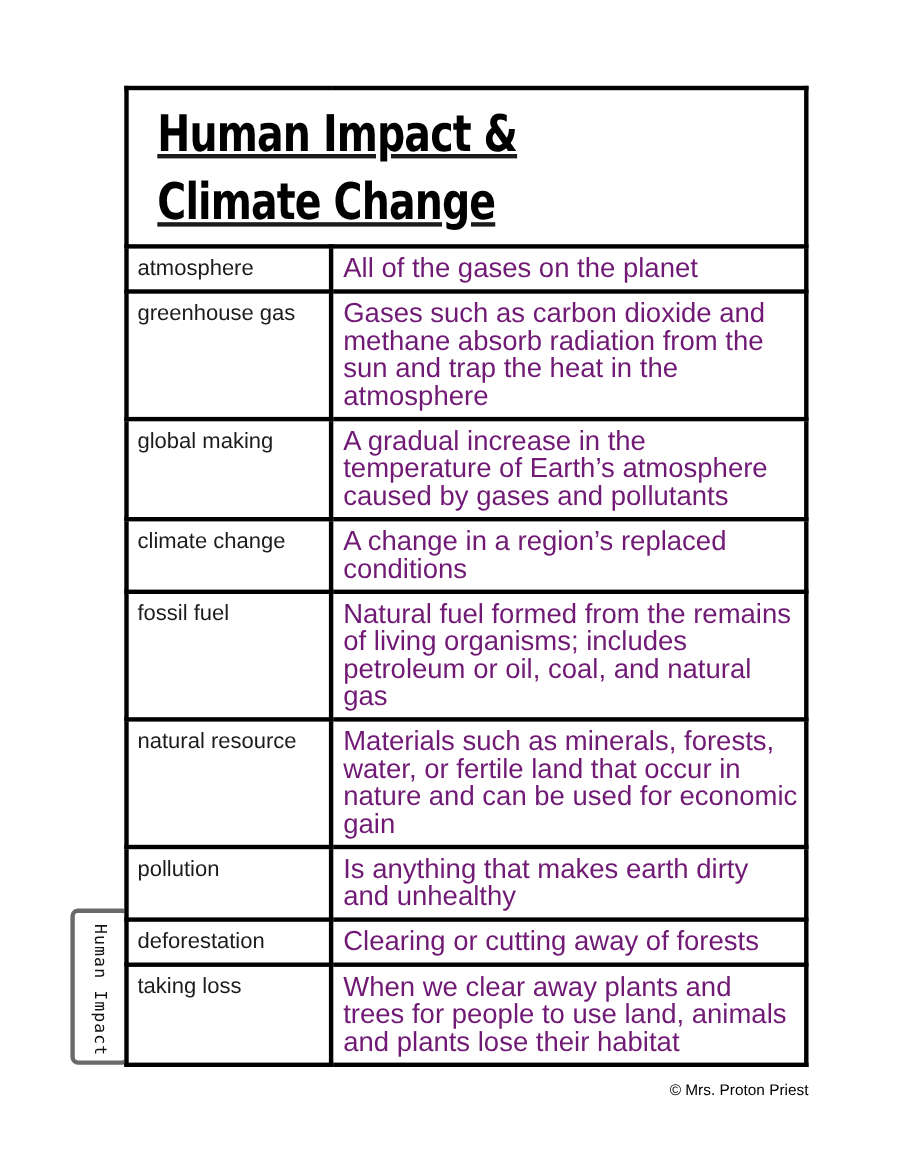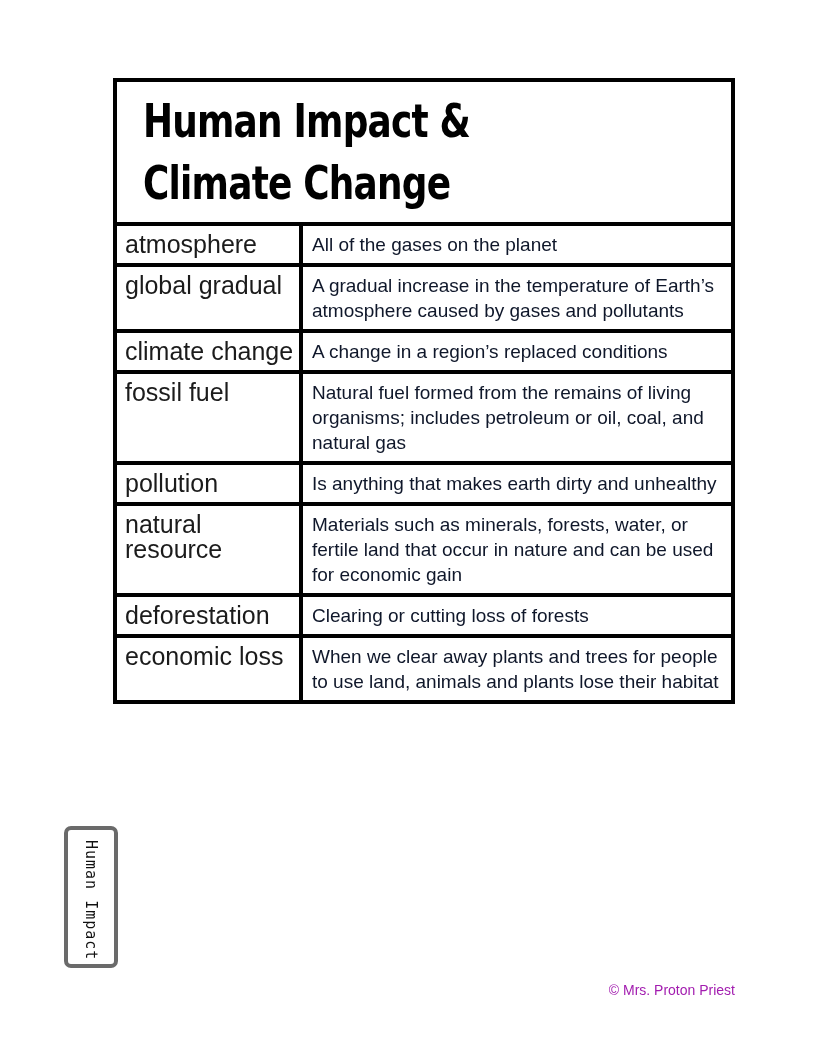--- a/index.html
+++ b/index.html
@@ -59,54 +59,55 @@
   }
   table.glossary td {
     border: 4px solid #000000;
     vertical-align: top;
     box-sizing: content-box;
   }
   td.title-cell {
     height: 104px;
     padding: 8px 10px 8px 26px;
     vertical-align: middle;
+    text-decoration: underline;
   }
   .title-line {
     font-family: "DejaVu Sans", sans-serif;
     font-weight: bold;
     font-size: 46px;
     line-height: 62px;
     letter-spacing: -1px;
     color: #000000;
     transform: scaleX(0.78);
     transform-origin: 0 50%;
     white-space: nowrap;
   }
   td.term-cell {
     width: 172px;
     padding: 6px 2px 6px 8px;
-    font-size: 25px;
+    font-size: 20px;
     line-height: 25px;
     color: #1b1b1b;
   }
   td.def-cell {
     width: 415px;
     padding: 6px 4px 6px 9px;
-    font-size: 19px;
+    font-size: 25px;
     line-height: 25px;
-    color: #0f172a;
+    color: #701a75;
   }
 
   
   .footer-credit {
     position: absolute;
     top: 982px;
     right: 81px;
     font-size: 14px;
-    color: #a21caf;
+    color: #000000;
     z-index: 1;
   }
 </style>
 </head>
 <body>
 
 <div class="side-tab">
   <div class="side-tab-label">Human Impact</div>
 </div>
 
@@ -117,44 +118,48 @@
         <td class="title-cell" colspan="2">
           <div class="title-line">Human Impact &amp;</div>
           <div class="title-line">Climate Change</div>
         </td>
       </tr>
       <tr>
         <td class="term-cell">atmosphere</td>
         <td class="def-cell">All of the gases on the planet</td>
       </tr>
       <tr>
-        <td class="term-cell">global gradual</td>
+        <td class="term-cell">greenhouse gas</td>
+        <td class="def-cell">Gases such as carbon dioxide and methane absorb radiation from the sun and trap the heat in the atmosphere</td>
+      </tr>
+      <tr>
+        <td class="term-cell">global making</td>
         <td class="def-cell">A gradual increase in the temperature of Earth’s atmosphere caused by gases and pollutants</td>
       </tr>
       <tr>
         <td class="term-cell">climate change</td>
         <td class="def-cell">A change in a region’s replaced conditions</td>
       </tr>
       <tr>
         <td class="term-cell">fossil fuel</td>
         <td class="def-cell">Natural fuel formed from the remains of living organisms; includes petroleum or oil, coal, and natural gas</td>
       </tr>
       <tr>
+        <td class="term-cell">natural resource</td>
+        <td class="def-cell">Materials such as minerals, forests, water, or fertile land that occur in nature and can be used for economic gain</td>
+      </tr>
+      <tr>
         <td class="term-cell">pollution</td>
         <td class="def-cell">Is anything that makes earth dirty and unhealthy</td>
       </tr>
       <tr>
-        <td class="term-cell">natural resource</td>
-        <td class="def-cell">Materials such as minerals, forests, water, or fertile land that occur in nature and can be used for economic gain</td>
+        <td class="term-cell">deforestation</td>
+        <td class="def-cell">Clearing or cutting away of forests</td>
       </tr>
       <tr>
-        <td class="term-cell">deforestation</td>
-        <td class="def-cell">Clearing or cutting loss of forests</td>
-      </tr>
-      <tr>
-        <td class="term-cell">economic loss</td>
+        <td class="term-cell">taking loss</td>
         <td class="def-cell">When we clear away plants and trees for people to use land, animals and plants lose their habitat</td>
       </tr>
     </tbody>
   </table>
 </div>
 
 <div class="footer-credit">© Mrs. Proton Priest</div>
 
 </body></html>

